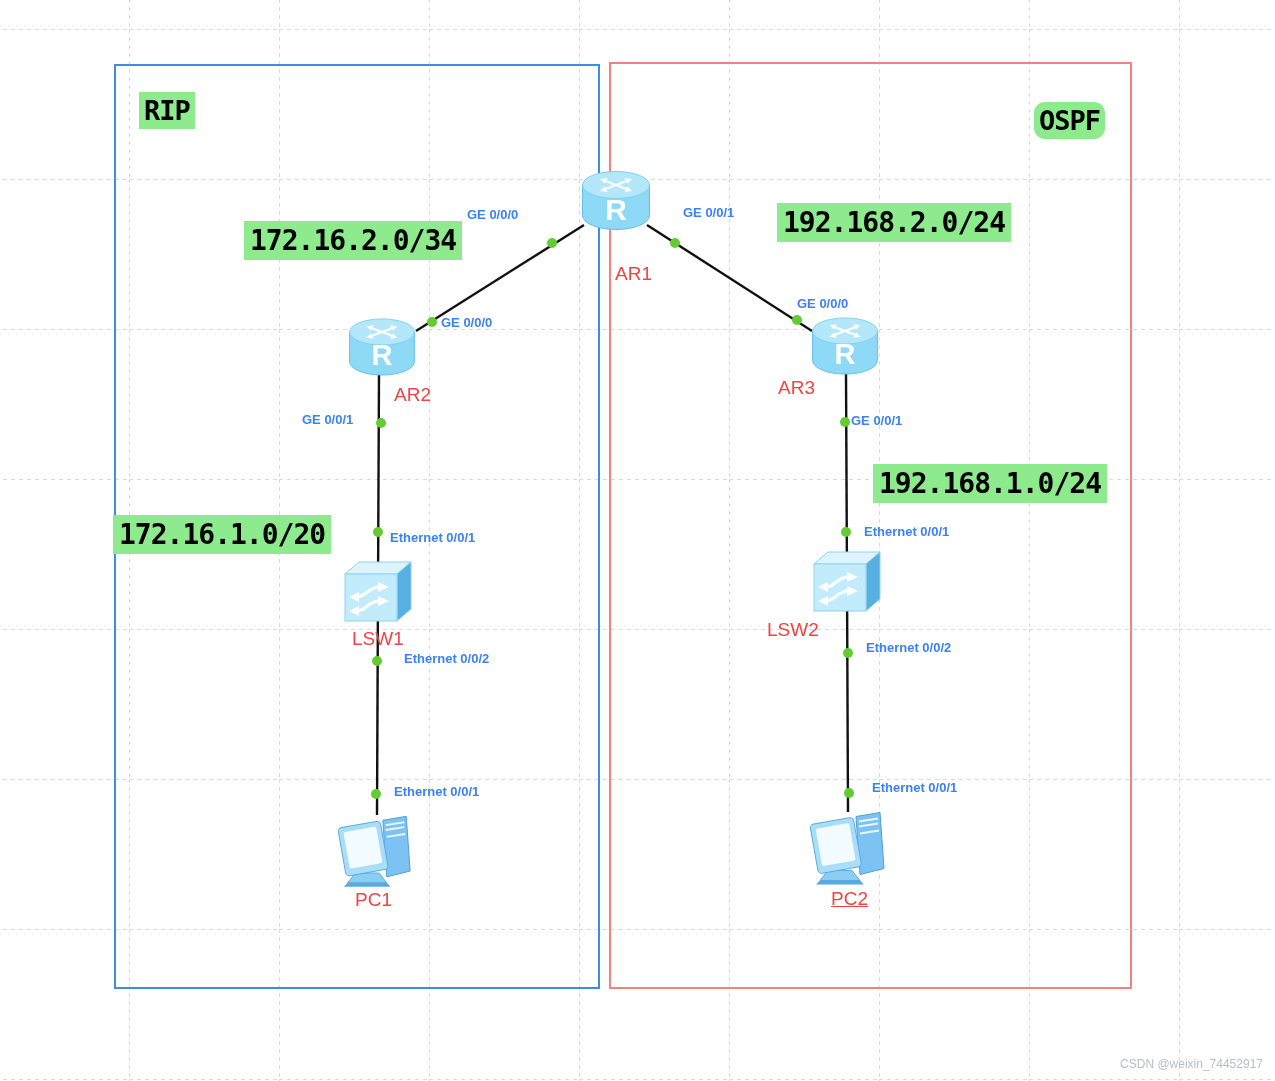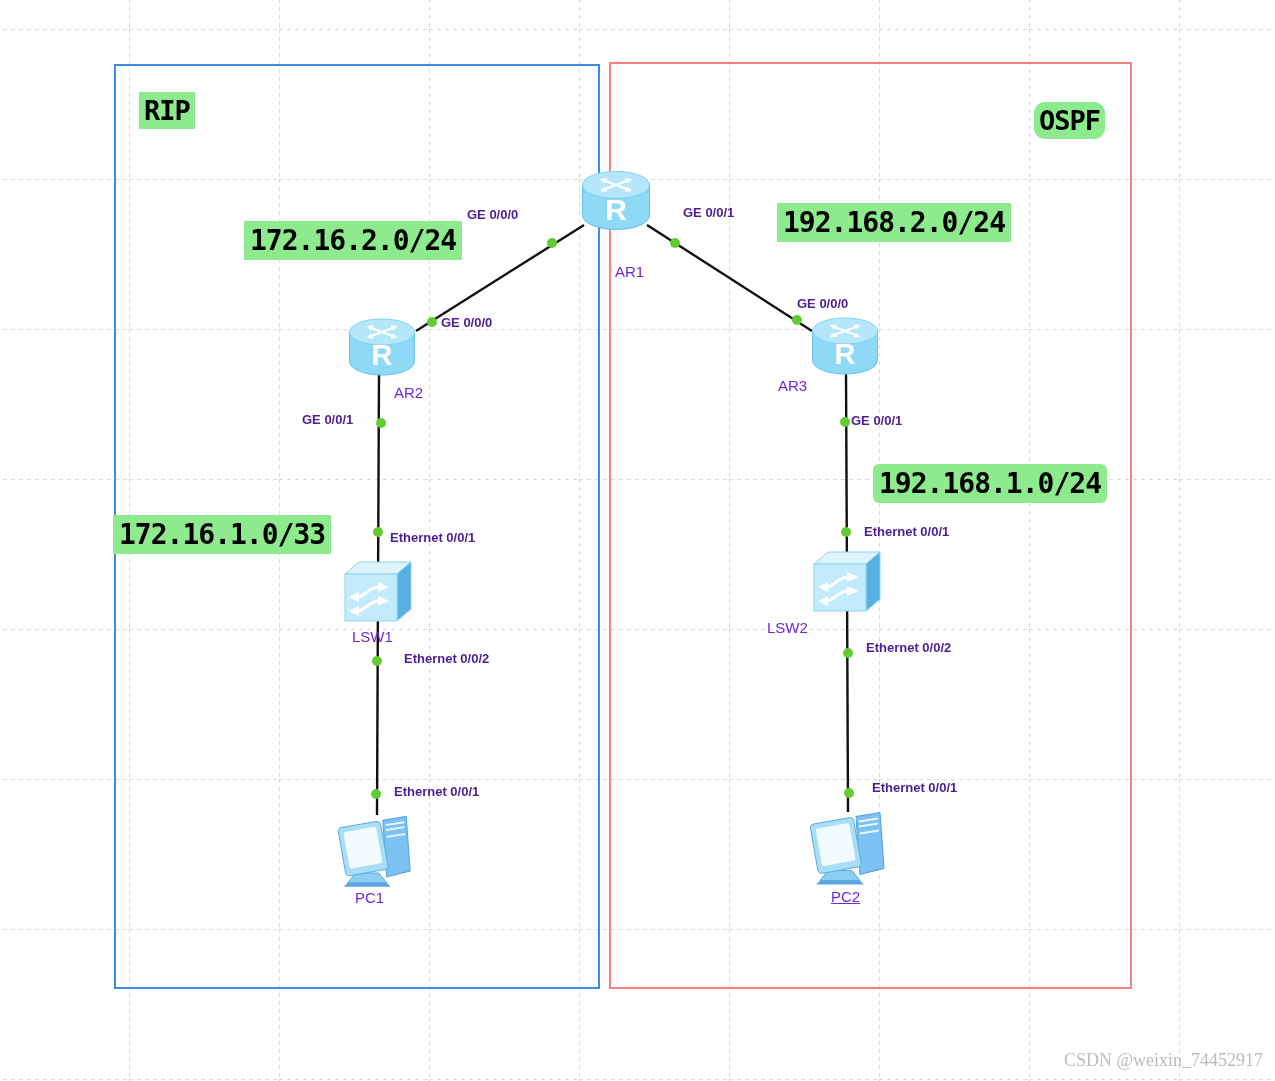--- a/index.html
+++ b/index.html
@@ -8,23 +8,23 @@
   #canvas svg.layer{position:absolute;left:0;top:0;}
   .zone{position:absolute;background:transparent;}
   .zone.rip{left:114px;top:64px;width:482px;height:921px;border:2px solid #3a8ee6;}
   .zone.ospf{left:609px;top:62px;width:519px;height:923px;border:2px solid #f58080;}
   .glabel{position:absolute;background:#8deb8d;color:#000;
           font-family:"DejaVu Sans Mono",monospace;font-weight:bold;
           font-size:28px;line-height:33px;padding:3px 6px;white-space:nowrap;letter-spacing:-1px;}
   .zone-title{font-size:27px;line-height:31px;padding:3px 5px;}
   .dev{position:absolute;}
   .dev svg{display:block;}
-  .dev-label{position:absolute;color:#6d28d9;font-size:15px;white-space:nowrap;}
-  .port-label{position:absolute;color:#4c1d95;font-size:13px;font-weight:bold;white-space:nowrap;}
-  .watermark{position:absolute;right:12px;bottom:10px;color:#b9bdc2;font-size:18px;white-space:nowrap;font-family:Liberation Serif, serif;}
+  .dev-label{position:absolute;color:#ef4444;font-size:19px;white-space:nowrap;}
+  .port-label{position:absolute;color:#3b82f6;font-size:13px;font-weight:bold;white-space:nowrap;}
+  .watermark{position:absolute;right:12px;bottom:10px;color:#b9bdc2;font-size:12px;white-space:nowrap;}
 </style>
 </head>
 <body>
 
 <div id="canvas">
 
   <svg class="layer" width="1275" height="1081">
     <defs>
       <pattern id="grid" x="129" y="29" width="150" height="150" patternUnits="userSpaceOnUse">
         <path d="M0.5,0 V150 M0,0.5 H150" fill="none" stroke="#dadada" stroke-width="1" stroke-dasharray="4,4"></path>
@@ -57,24 +57,24 @@
       <circle cx="845" cy="422" r="5"></circle>
       <circle cx="846" cy="532" r="5"></circle>
       <circle cx="848" cy="653" r="5"></circle>
       <circle cx="849" cy="793" r="5"></circle>
     </g>
   </svg>
 
   <div class="glabel zone-title" style="left:139px;top:92px;">RIP</div>
   <div class="glabel zone-title" style="left:1034px;top:102px;border-radius:11px;">OSPF</div>
 
-  <div class="glabel" style="left:244px;top:221px;">172.16.2.0/24</div>
+  <div class="glabel" style="left:244px;top:221px;">172.16.2.0/34</div>
   <div class="glabel" style="left:777px;top:203px;">192.168.2.0/24</div>
-  <div class="glabel" style="left:113px;top:515px;">172.16.1.0/33</div>
-  <div class="glabel" style="left:873px;top:464px;border-radius:6px;">192.168.1.0/24</div>
+  <div class="glabel" style="left:113px;top:515px;">172.16.1.0/20</div>
+  <div class="glabel" style="left:873px;top:464px;">192.168.1.0/24</div>
 
   <div class="dev" style="left:580px;top:169px;">
     <svg width="72" height="63" viewBox="0 0 72 62">
       <path d="M2.5,15 L2.5,46 A33.5,14 0 0,0 69.5,46 L69.5,15 Z" fill="#8ed9f6" stroke="#62bfe5"></path>
       <ellipse cx="36" cy="15.5" rx="33.5" ry="13.5" fill="#b4e7fa" stroke="#7fd0ef"></ellipse>
       <g stroke="#fff" stroke-width="2.2" fill="none">
           <path d="M24,20 L48,11"></path>
           <path d="M24,11 L48,20"></path>
         </g>
       <g fill="#fff">

